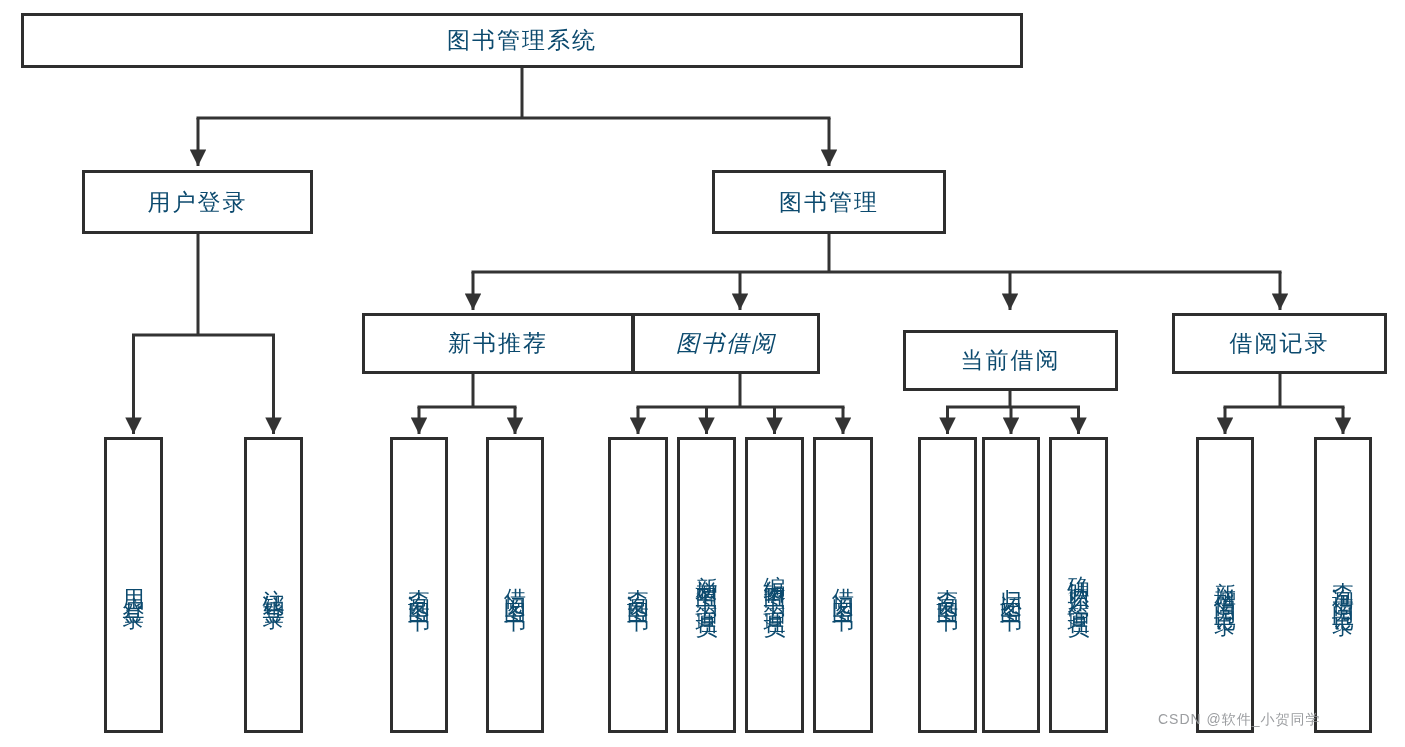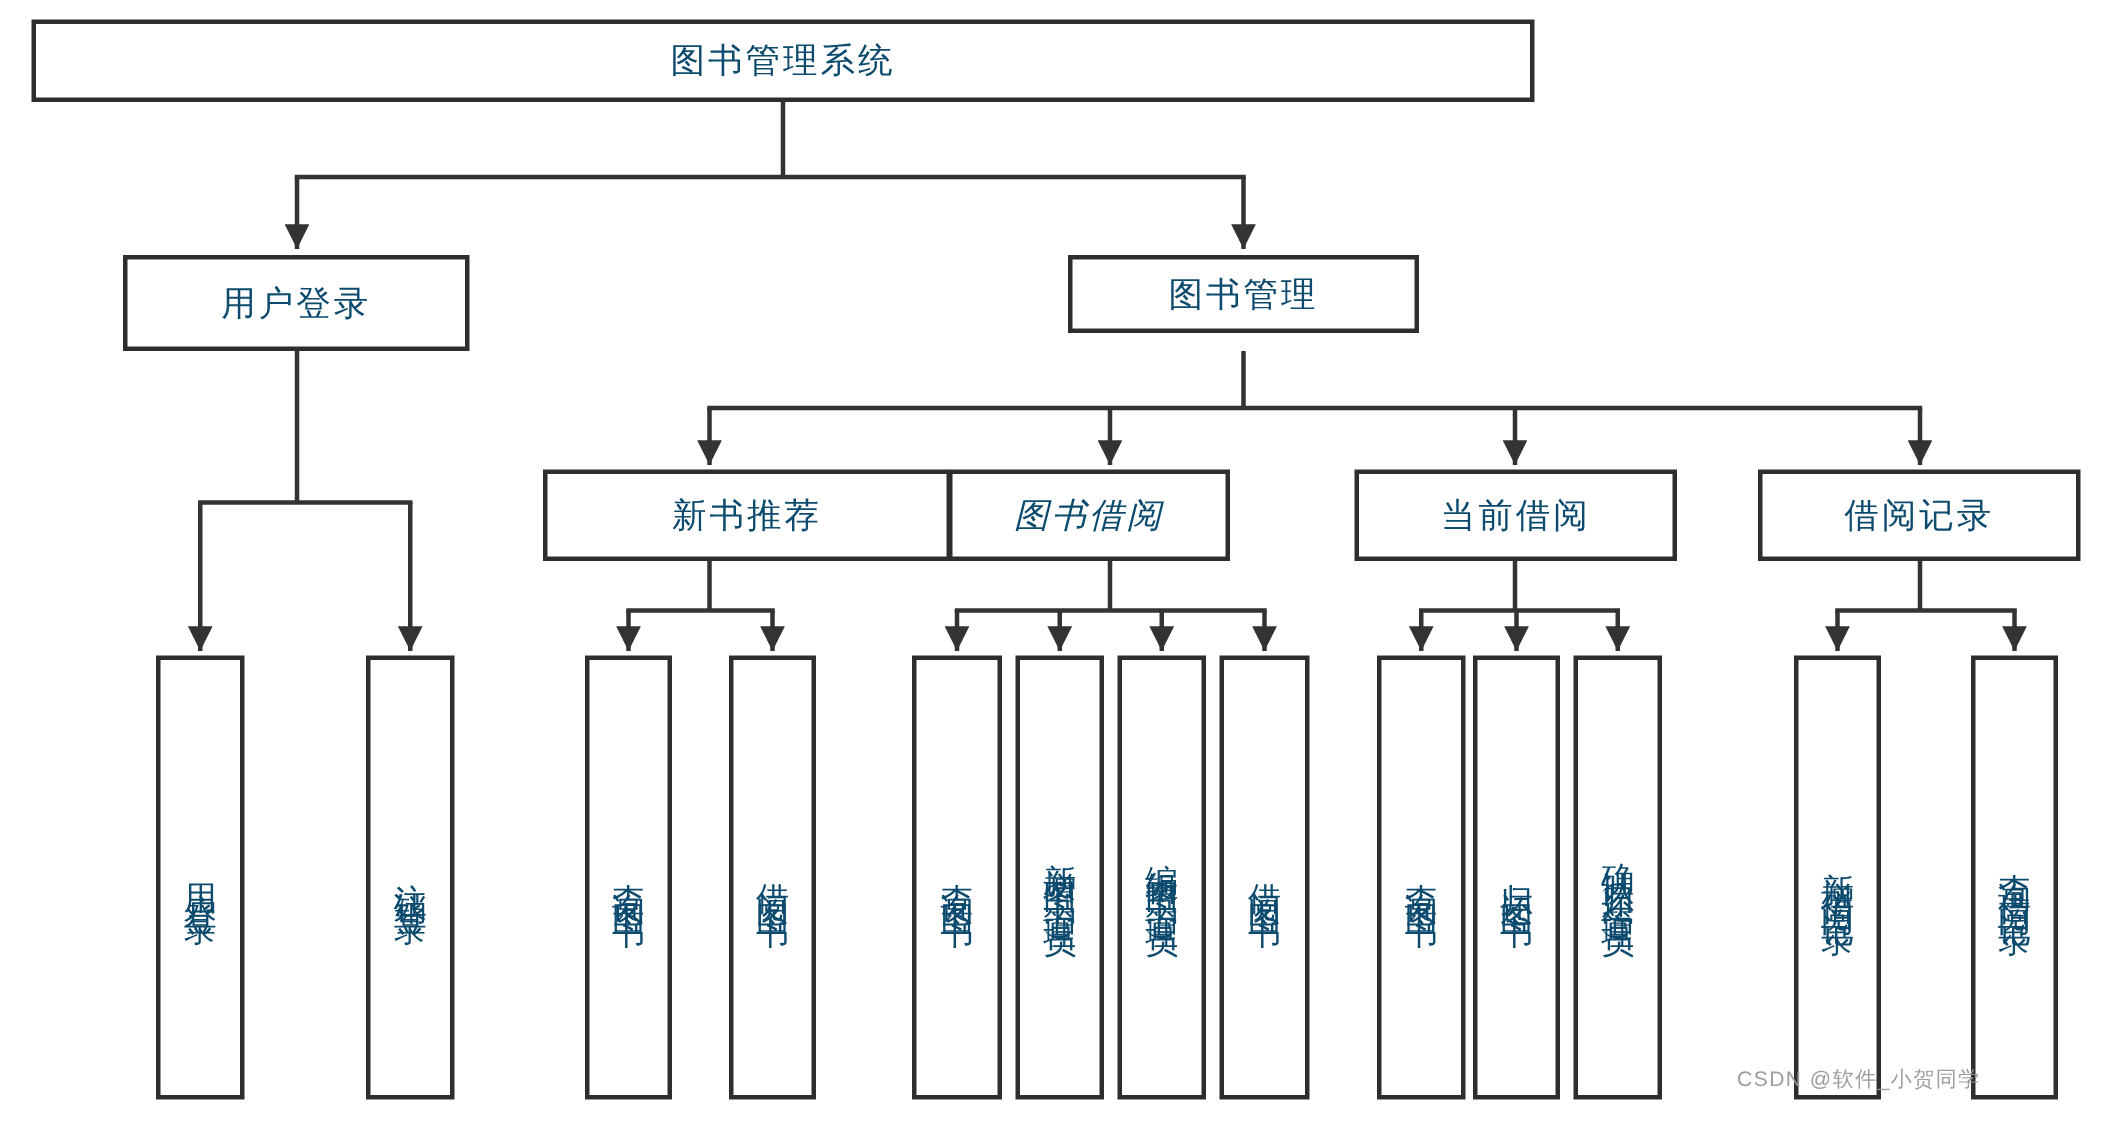--- a/index.html
+++ b/index.html
@@ -98,31 +98,31 @@
     <path class="link" d="M1343 407 V434" marker-end="url(#arrow)"></path>
   </svg>
 
   <div class="node root-node" style="left:21px; top:13px; width:1002px; height:55px;">
     <span>图书管理系统</span>
   </div>
 
   <div class="node h-node" style="left:82px; top:170px; width:231px; height:64px;">
     <span>用户登录</span>
   </div>
-  <div class="node h-node" style="left:712px; top:170px; width:234px; height:52px;text-align:right;">
+  <div class="node h-node" style="left:712px; top:170px; width:234px; height:64px;text-align:right;">
     <span>图书管理</span>
   </div>
 
   <div class="node h-node" style="left:362px; top:313px; width:272px; height:61px;">
     <span>新书推荐</span>
   </div>
   <div class="node h-node" style="left:632px; top:313px; width:188px; height:61px;font-style:italic;">
     <span>图书借阅</span>
   </div>
-  <div class="node h-node" style="left:903px; top:313px; width:215px; height:61px;">
+  <div class="node h-node" style="left:903px; top:330px; width:215px; height:61px;">
     <span>当前借阅</span>
   </div>
   <div class="node h-node" style="left:1172px; top:313px; width:215px; height:61px;">
     <span>借阅记录</span>
   </div>
 
   <div class="node v-node" style="left:104px; top:437px; width:59px; height:296px;">
     <span>用户登录</span>
   </div>
   <div class="node v-node" style="left:244px; top:437px; width:59px; height:296px;">

